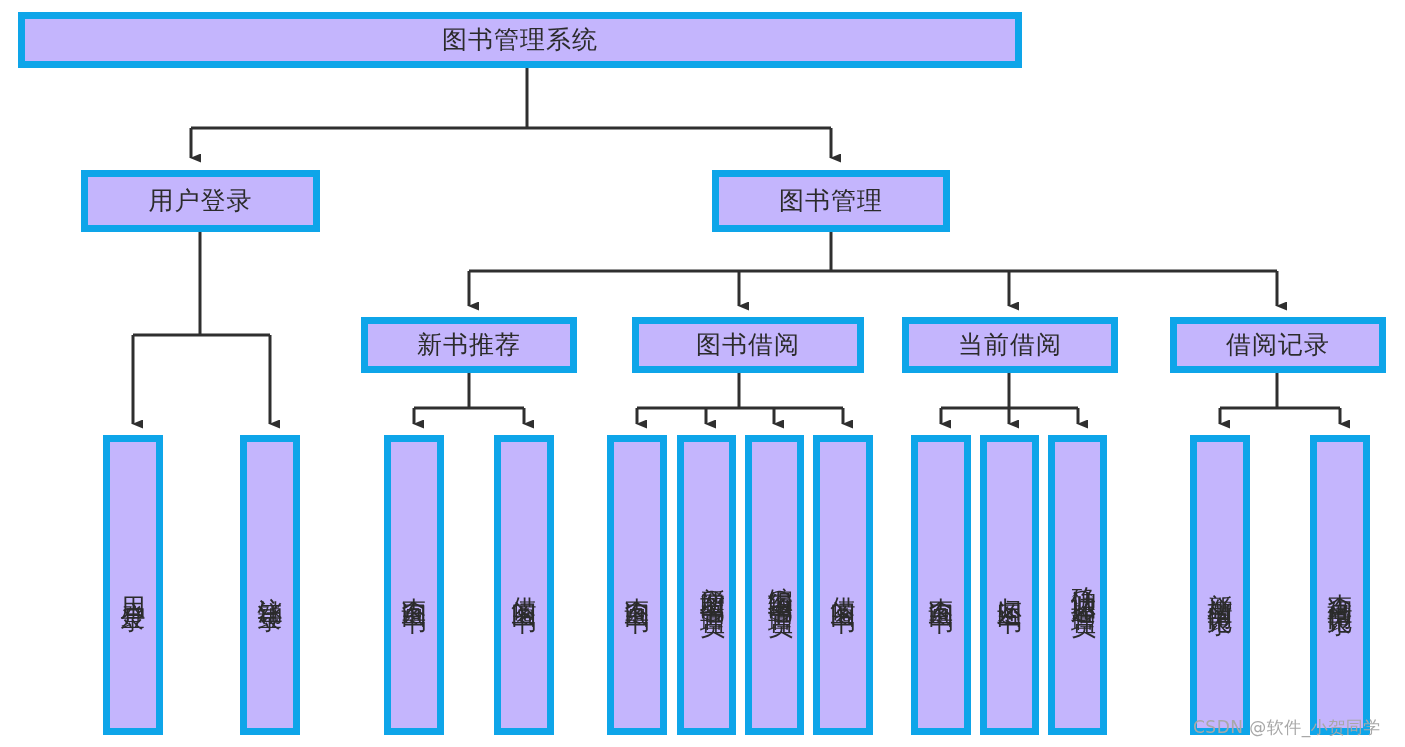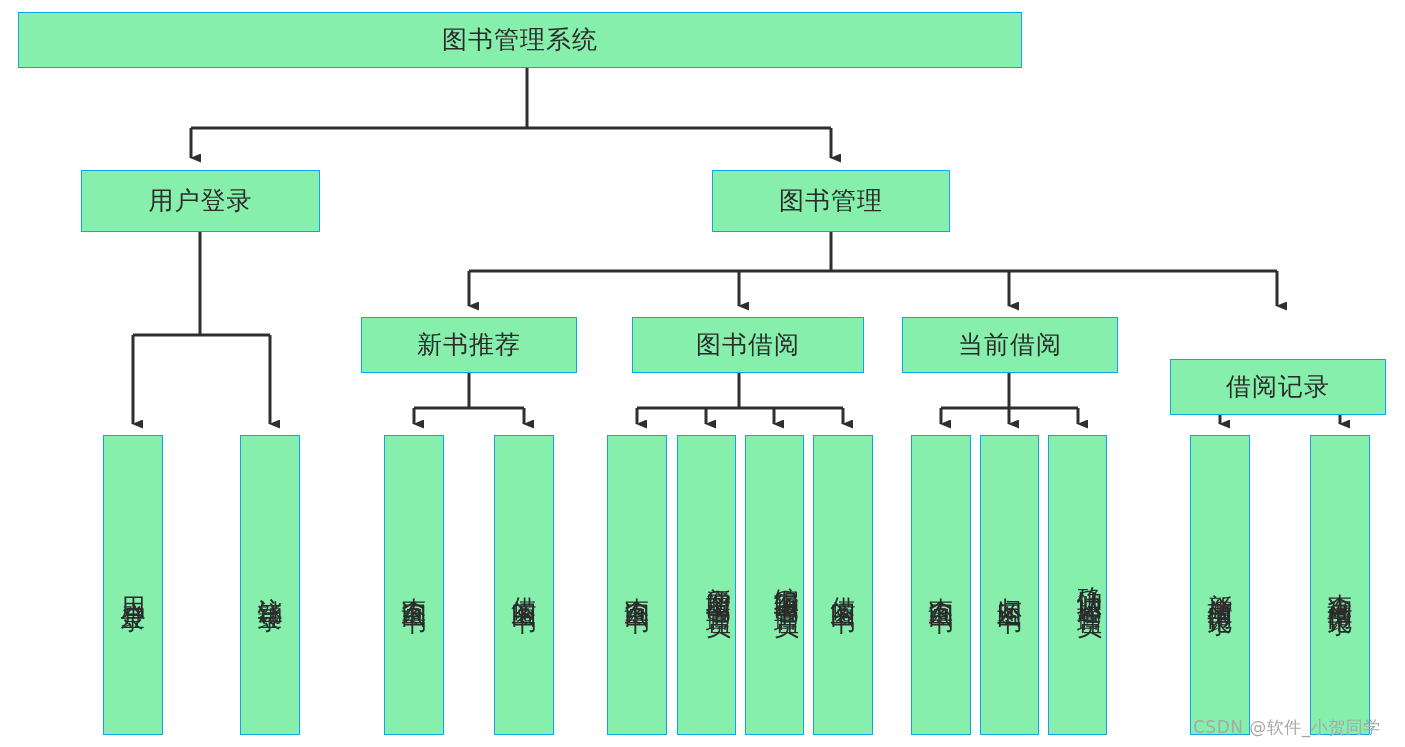--- a/index.html
+++ b/index.html
@@ -21,22 +21,22 @@
     position: absolute;
     left: 0;
     top: 0;
     width: 1405px;
     height: 747px;
     pointer-events: none;
   }
   .node {
     position: absolute;
     box-sizing: border-box;
-    border: 1px solid #0ea5e9;
-    background: #86efac;
+    border: 7px solid #0ea5e9;
+    background: #c4b5fd;
     color: #2b2b2b;
     display: flex;
     align-items: center;
     justify-content: center;
     text-align: center;
   }
   .node.horiz {
     font-size: 25px;
     line-height: 1.1;
     letter-spacing: 1px;
@@ -133,21 +133,21 @@
 
   <div class="node horiz" style="left:361px; top:317px; width:216px; height:56px;">
     <span class="node-label">新书推荐</span>
   </div>
   <div class="node horiz" style="left:632px; top:317px; width:232px; height:56px;">
     <span class="node-label">图书借阅</span>
   </div>
   <div class="node horiz" style="left:902px; top:317px; width:216px; height:56px;align-items:center;">
     <span class="node-label">当前借阅</span>
   </div>
-  <div class="node horiz" style="left:1170px; top:317px; width:216px; height:56px;margin-top:42px;">
+  <div class="node horiz" style="left:1170px; top:317px; width:216px; height:56px;">
     <span class="node-label">借阅记录</span>
   </div>
 
   <div class="node vert" style="left:103px; top:435px; width:60px; height:300px;">
     <span class="node-label">用户登录</span>
   </div>
   <div class="node vert" style="left:240px; top:435px; width:60px; height:300px;">
     <span class="node-label">注销登录</span>
   </div>
 

